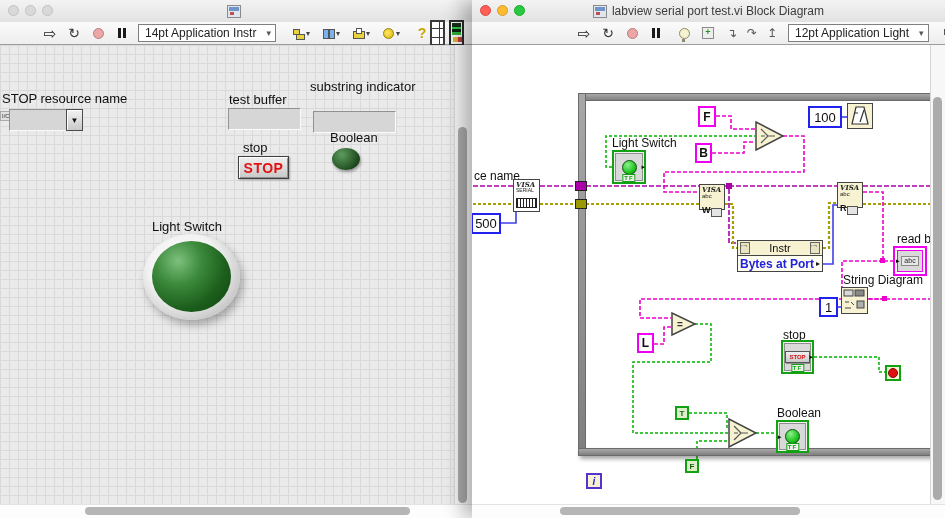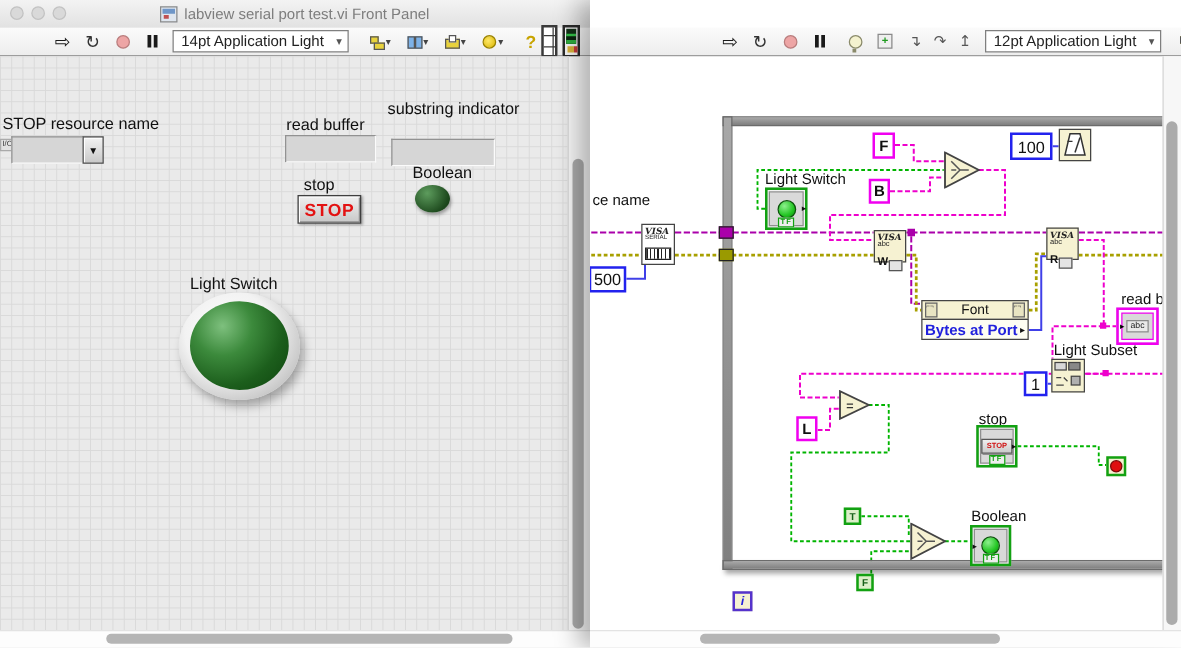--- a/index.html
+++ b/index.html
@@ -130,21 +130,20 @@
 <body>
 
 <div class="win" id="win-left">
   <div class="titlebar">
     <div class="lights">
       <span class="light"></span>
       <span class="light"></span>
       <span class="light"></span>
     </div>
     <span class="vi-doc"></span>
-    <span>labview serial port test.vi Front Panel</span>
   </div>
 
   <div class="toolbar">
     <span class="tb-gap" style="width:42px"></span>
     <span class="tb-btn">
         <span class="run-glyph">⇨</span>
       </span>
     <span class="tb-gap"></span>
     <span class="tb-btn">
         <span class="cont-glyph">↻</span>
@@ -155,21 +154,21 @@
       </span>
     <span class="tb-gap"></span>
     <span class="tb-btn">
         <span class="pause-glyph">
           <i></i>
           <i></i>
         </span>
       </span>
     <span class="tb-gap"></span>
     <span class="font-box">
-      <span>14pt Application Light</span>
+      <span>14pt Application Instr</span>
       <span class="arrow">▾</span>
     </span>
     <span class="tb-gap" style="width:14px"></span>
     <span class="tool-dd">
       <span class="mini">
           <i style="left:1px;top:2px;width:5px;height:4px;background:#e8d23c;border:1px solid #555"></i>
           <i style="left:4px;top:7px;width:7px;height:4px;background:#e8d23c;border:1px solid #555"></i>
         </span>
       <span class="arrow">▾</span>
     </span>
@@ -204,21 +203,21 @@
   </div>
 
   <div class="fp">
     <span class="fp-label" style="left:2px;top:46px">STOP resource name</span>
     <span class="io-glyph">I/O</span>
     <span class="sunken combo-field"></span>
     <span class="combo-btn">
         <span>▼</span>
       </span>
 
-    <span class="fp-label" style="left:229px;top:47px">read buffer</span>
+    <span class="fp-label" style="left:229px;top:47px">test buffer</span>
     <span class="sunken" style="left:228px;top:63px;width:73px;height:22px"></span>
 
     <span class="fp-label" style="left:310px;top:34px">substring indicator</span>
     <span class="sunken" style="left:313px;top:66px;width:83px;height:22px"></span>
 
     <span class="fp-label" style="left:243px;top:95px">stop</span>
     <span class="stop-btn">
         <span>STOP</span>
       </span>
 
@@ -292,21 +291,21 @@
         <rect x="880" y="258" width="5" height="5" fill="#ee00cc"></rect>
         <rect x="882" y="296" width="5" height="5" fill="#ee00cc"></rect>
       </svg>
 
       <div class="loop" style="left:578px;top:93px;width:367px;height:8px"></div>
       <div class="loop" style="left:578px;top:93px;width:8px;height:363px"></div>
       <div class="loop" style="left:578px;top:448px;width:367px;height:8px;box-shadow:2px 3px 4px rgba(0,0,0,.35)"></div>
       <div class="tunnel" style="left:575px;top:181px;background:#aa00aa"></div>
       <div class="tunnel" style="left:575px;top:199px;background:#9a9a00"></div>
 
-      <span class="bd-label" style="left:474px;top:153px">ce name</span>
+      <span class="bd-label" style="left:474px;top:169px">ce name</span>
 
       <div class="nodebox visa-node" style="left:513px;top:179px;width:27px;height:33px;background:#fff">
         <span class="visa-it">VISA</span>
         <span class="visa-sub">SERIAL</span>
         <span class="barcode" style="margin-top:5px"></span>
       </div>
 
       <div class="cnum" style="left:471px;top:213px;width:30px;height:21px">
           <span>500</span>
         </div>
@@ -348,35 +347,35 @@
       </div>
 
       <div class="nodebox visa-node" style="left:837px;top:182px;width:26px;height:26px">
         <span class="visa-it">VISA</span>
         <span class="visa-abc">abc</span>
         <span><span class="visa-letter">R</span><span class="mini-ico"></span></span>
       </div>
 
       <div class="nodebox prop-row1" style="left:737px;top:240px;width:86px;height:16px">
         <span class="prop-glyph">⌐¬</span>
-        <span>Font</span>
+        <span>Instr</span>
         <span class="prop-glyph">⌐¬</span>
       </div>
       <div class="nodebox prop-row2" style="left:737px;top:255px;width:86px;height:17px">
         <span>Bytes at Port</span>
         <span class="tri">▸</span>
       </div>
 
       <span class="bd-label" style="left:897px;top:232px">read buf</span>
       <div class="readbuf" style="left:893px;top:246px;width:34px;height:30px">
         <span class="arrow-l" style="position:absolute;left:1px;font-size:7px">▸</span>
         <span class="abc-box">abc</span>
       </div>
 
-      <span class="bd-label" style="left:843px;top:273px">Light Subset</span>
+      <span class="bd-label" style="left:843px;top:273px">String Diagram</span>
       <div class="nodebox" style="left:841px;top:287px;width:27px;height:27px">
         <svg width="25" height="25">
           <rect x="2" y="2" width="9" height="6" fill="#d8d8d8" stroke="#444"></rect>
           <rect x="13" y="2" width="9" height="6" fill="#888" stroke="#444"></rect>
           <path d="M3,14 l4,0 m2,0 l3,3" stroke="#444" stroke-width="1" fill="none"></path>
           <rect x="15" y="13" width="7" height="7" fill="#b0b0b0" stroke="#444"></rect>
           <path d="M3,20 l6,0" stroke="#444" stroke-width="1"></path>
         </svg>
       </div>
       <div class="cnum" style="left:819px;top:297px;width:19px;height:20px">
@@ -419,20 +418,29 @@
         <span class="dot-led"></span>
         <span class="tf-tag">TF</span>
       </div>
 
       <div class="iterm" style="left:586px;top:473px;width:16px;height:16px">
           <span>i</span>
         </div>
     </div>
   </div>
 
+  <div class="titlebar">
+    <div class="lights">
+      <span class="light red"></span>
+      <span class="light yellow"></span>
+      <span class="light green"></span>
+    </div>
+    <span class="vi-doc"></span>
+    <span>labview serial port test.vi Block Diagram</span>
+  </div>
 
   <div class="toolbar">
     <span class="tb-gap" style="width:104px"></span>
     <span class="tb-btn">
         <span class="run-glyph">⇨</span>
       </span>
     <span class="tb-gap"></span>
     <span class="tb-btn">
         <span class="cont-glyph">↻</span>
       </span>

